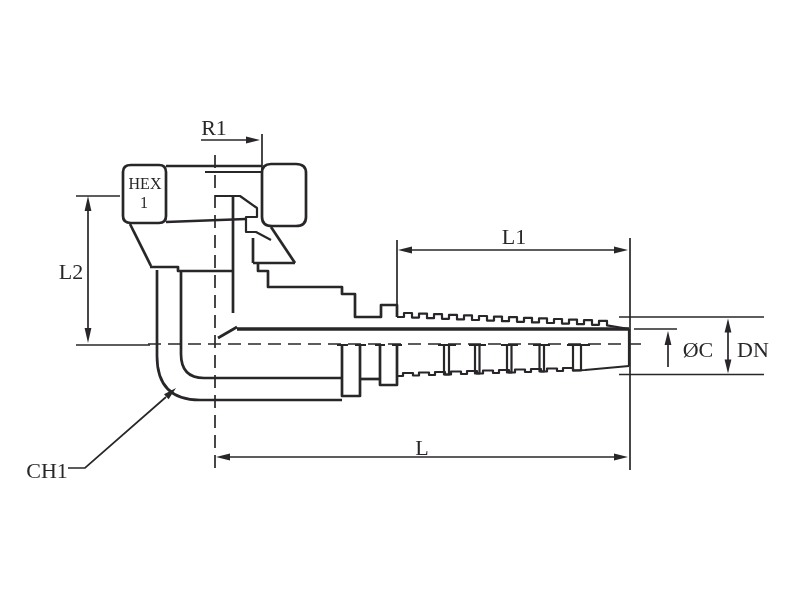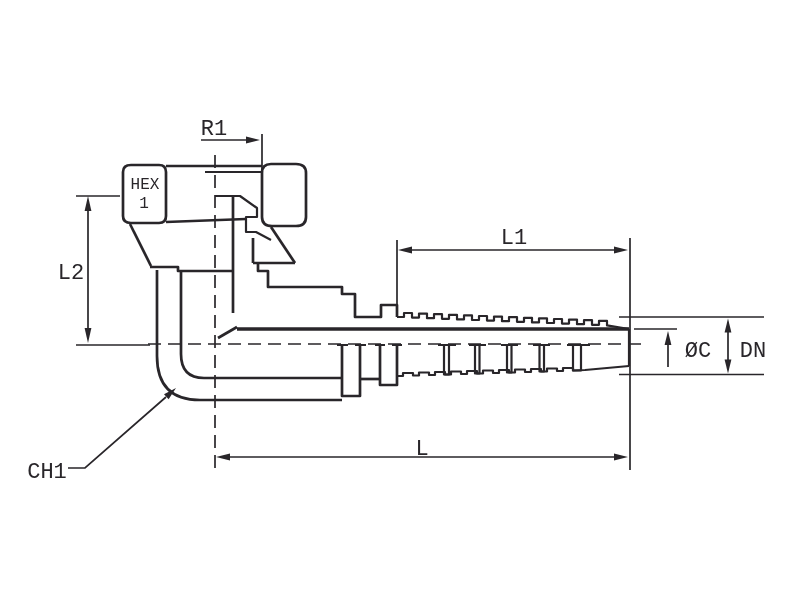--- a/index.html
+++ b/index.html
@@ -1,20 +1,20 @@
 <!DOCTYPE html>
 <html style="--line-color: #29262a; --bg-color: #ffffff;"><head>
 <meta charset="utf-8">
 <style>
   :root { --line-color:#29262a; --bg-color:#ffffff; }
   html,body { margin:0; padding:0; background:var(--bg-color); }
   .stage {
     position:relative; width:800px; height:600px;
     background:var(--bg-color);
-    font-family:Liberation Mono, monospace;
+    font-family:Liberation Serif, serif;
     overflow:hidden;
     border-radius:13px;
   }
   svg { display:block; }
   .outline { stroke:var(--line-color); fill:none; stroke-width:2.7; stroke-linejoin:round; }
   .med     { stroke:var(--line-color); fill:none; stroke-width:2.2; stroke-linejoin:round; }
   .bore    { stroke:var(--line-color); fill:none; stroke-width:3.4; }
   .thin    { stroke:var(--line-color); fill:none; stroke-width:1.7; }
   .cl      { stroke:var(--line-color); fill:none; stroke-width:1.7; stroke-dasharray:13 7; }
   .arrow   { fill:var(--line-color); stroke:none; }

